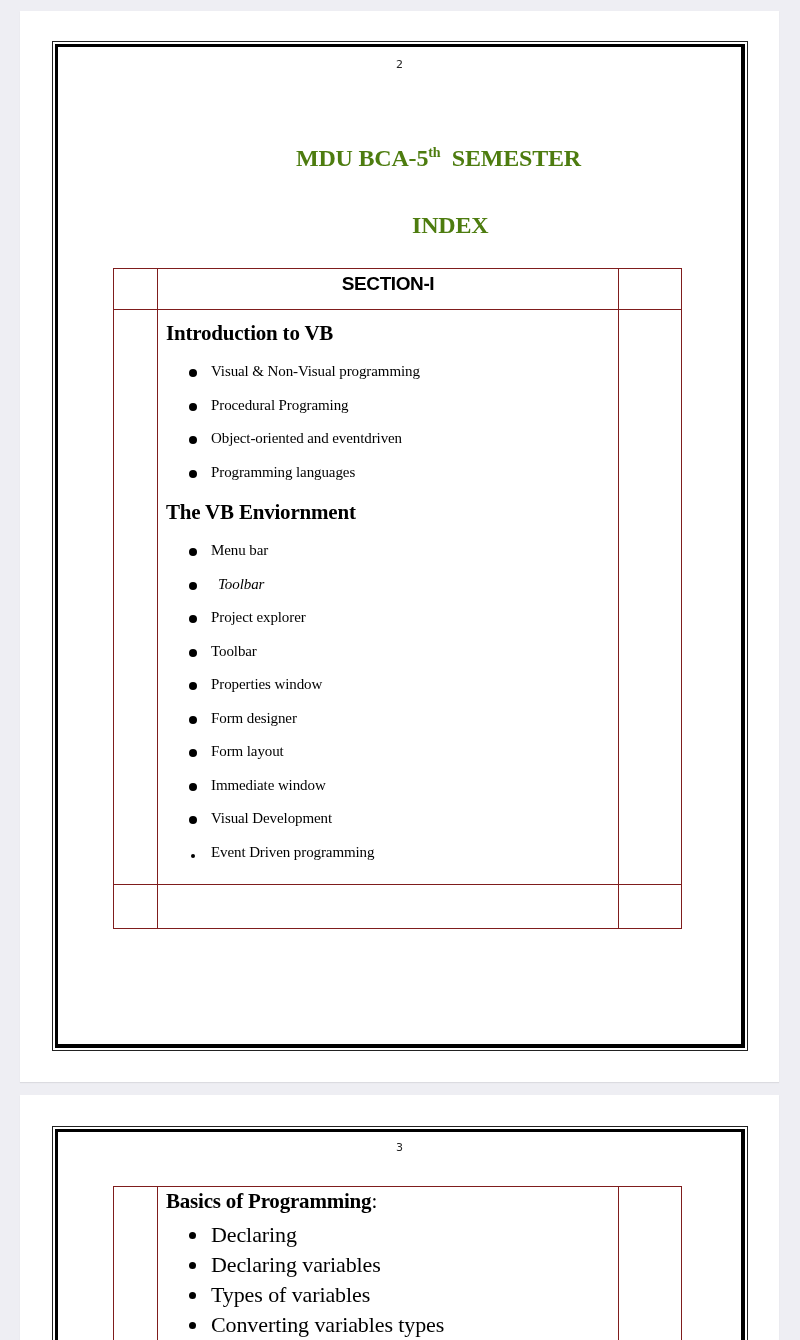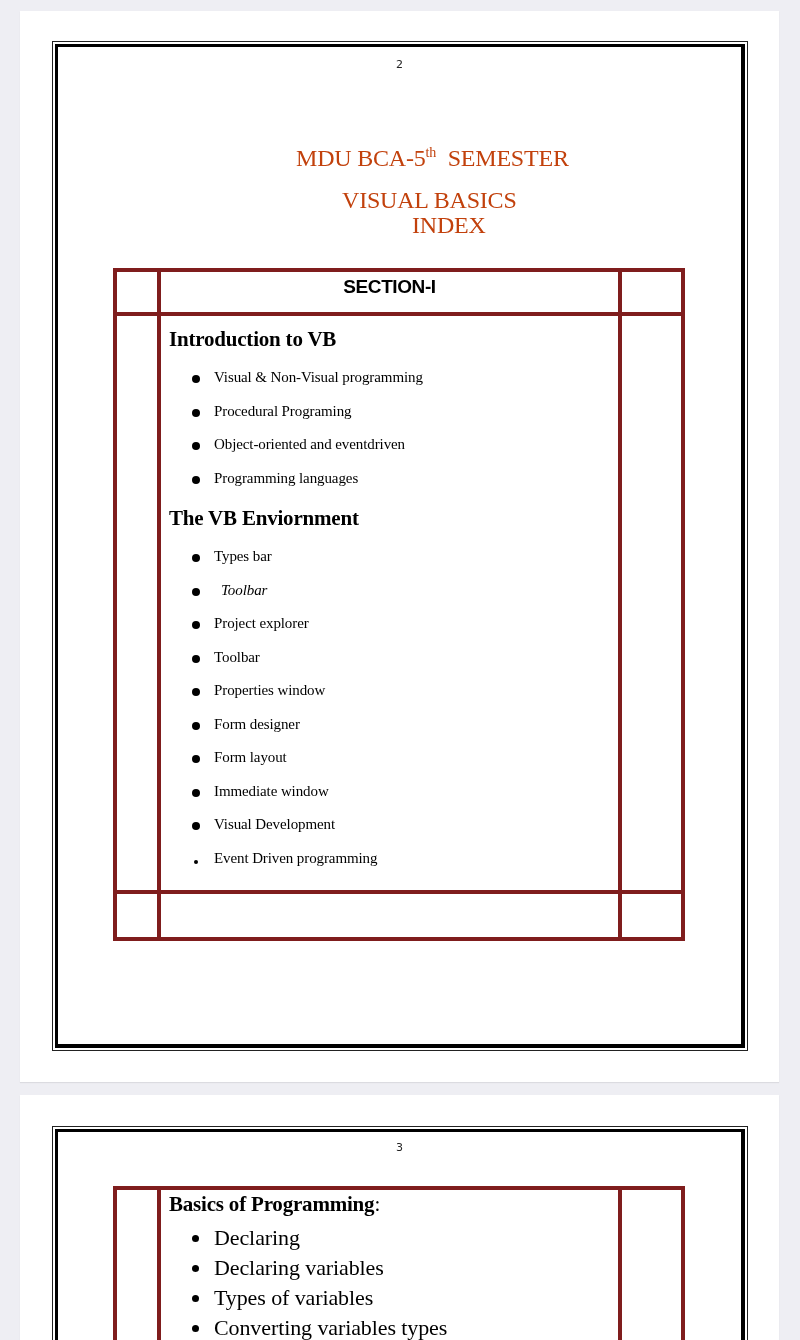--- a/index.html
+++ b/index.html
@@ -51,43 +51,43 @@
       font-family: "DejaVu Sans", sans-serif;
       font-size: 11px;
       color: #222;
     }
     .page-1 .page-number { top: 47px; }
     .page-2 .page-number { top: 46px; }
 
     .title-line {
       position: absolute;
       font-family: "Liberation Serif", serif;
-      font-weight: normal;
+      font-weight: bold;
       font-size: 24px;
-      color: #c2410c;
+      color: #4d7c0f;
       white-space: nowrap;
       letter-spacing: -0.2px;
     }
     .title-1 { left: 276px; top: 134px; }
     .title-1 sup { font-size: 14px; vertical-align: 9px; }
     .title-2 { left: 322px; top: 176px; }
     .title-3 { left: 392px; top: 201px; }
 
     table.index {
       position: absolute;
       left: 93px;
       border-collapse: collapse;
       table-layout: fixed;
       width: 569px;
     }
     .page-1 table.index { top: 257px; }
     .page-2 table.index { top: 91px; }
 
     table.index td {
-      border: 4px solid #7f1d1d;
+      border: 1px solid #7f1d1d;
       padding: 0;
       vertical-align: top;
     }
     col.c1 { width: 44px; }
     col.c2 { width: 461px; }
     col.c3 { width: 63px; }
 
     .section-header-sans {
       font-family: "Liberation Sans", sans-serif;
       font-weight: bold;
@@ -161,21 +161,20 @@
 <div class="viewer">
 
   <div class="page page-1">
     <div class="frame-outer">
       <div class="frame-inner"></div>
     </div>
 
     <div class="page-number">2</div>
 
     <div class="title-line title-1"><span>MDU BCA-5</span><sup>th</sup>&nbsp;&nbsp;<span>SEMESTER</span></div>
-    <div class="title-line title-2">VISUAL BASICS</div>
     <div class="title-line title-3">INDEX</div>
 
     <table class="index">
       <colgroup>
           <col class="c1">
           <col class="c2">
           <col class="c3">
         </colgroup>
       <tbody>
           <tr>
@@ -188,21 +187,21 @@
         <td class="content-cell">
           <div class="group-heading">Introduction to VB</div>
           <ul class="topic-list">
             <li class="topic-item"><span class="bullet"></span><span class="text">Visual &amp; Non-Visual programming</span></li>
             <li class="topic-item"><span class="bullet"></span><span class="text">Procedural Programing</span></li>
             <li class="topic-item"><span class="bullet"></span><span class="text">Object-oriented and eventdriven</span></li>
             <li class="topic-item"><span class="bullet"></span><span class="text">Programming languages</span></li>
           </ul>
           <div class="group-heading">The VB Enviornment</div>
           <ul class="topic-list">
-            <li class="topic-item"><span class="bullet"></span><span class="text">Types bar</span></li>
+            <li class="topic-item"><span class="bullet"></span><span class="text">Menu bar</span></li>
             <li class="topic-item indent-space"><span class="bullet"></span><span class="text">Toolbar</span></li>
             <li class="topic-item"><span class="bullet"></span><span class="text">Project explorer</span></li>
             <li class="topic-item"><span class="bullet"></span><span class="text">Toolbar</span></li>
             <li class="topic-item"><span class="bullet"></span><span class="text">Properties window</span></li>
             <li class="topic-item"><span class="bullet"></span><span class="text">Form designer</span></li>
             <li class="topic-item"><span class="bullet"></span><span class="text">Form layout</span></li>
             <li class="topic-item"><span class="bullet"></span><span class="text">Immediate window</span></li>
             <li class="topic-item"><span class="bullet"></span><span class="text">Visual Development</span></li>
             <li class="topic-item"><span class="bullet small"></span><span class="text">Event Driven programming</span></li>
           </ul>

